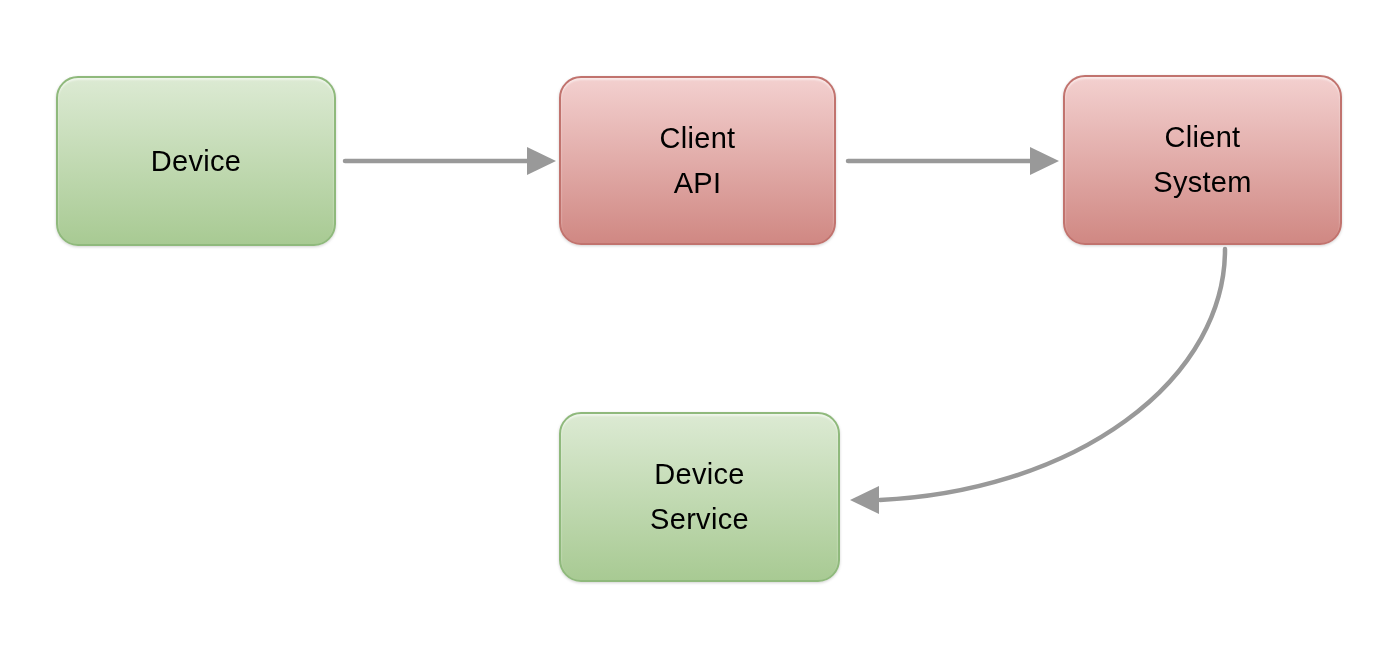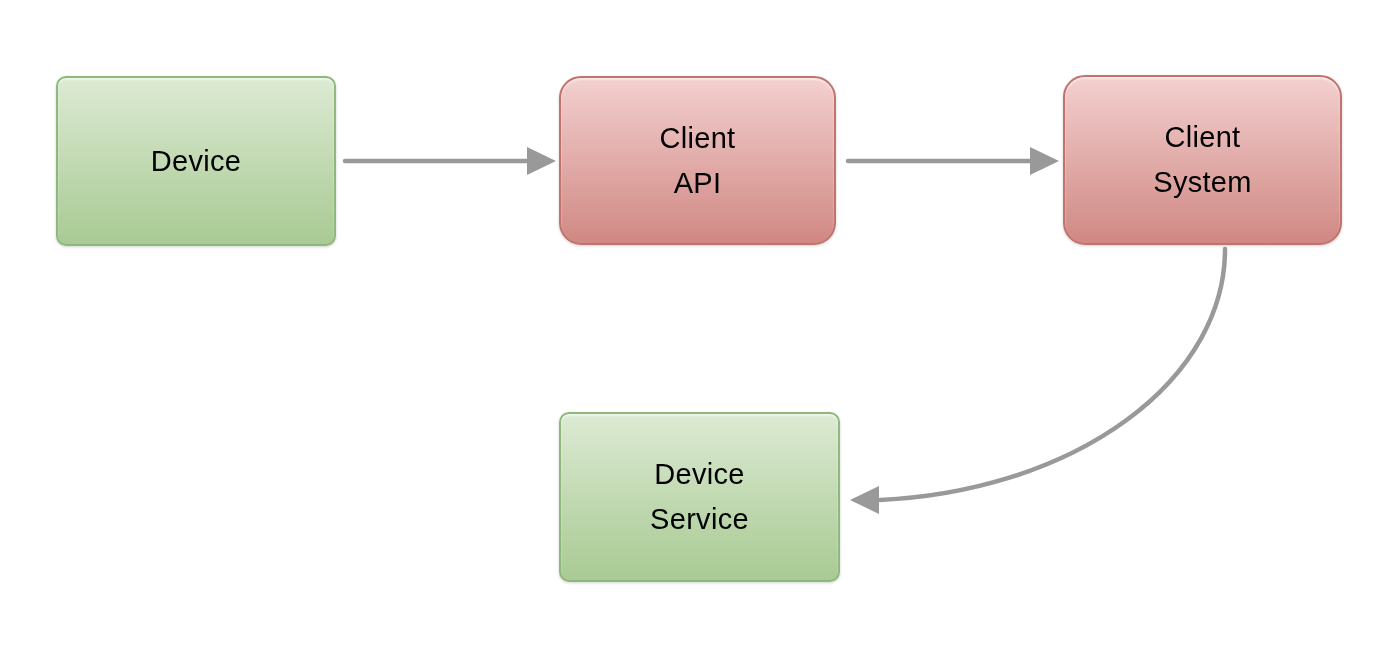--- a/index.html
+++ b/index.html
@@ -35,21 +35,20 @@
     font-size: 29px;
     line-height: 1.55;
     letter-spacing: 0.3px;
     color: var(--text, #000);
     white-space: pre-line;
     box-shadow: inset 0 2px 2px rgba(255,255,255,0.55), 0 1px 3px rgba(0,0,0,0.18);
   }
   .node.green {
     background: linear-gradient(to bottom, var(--green-top, #dcead3), var(--green-bottom, #a8ca93));
     border-color: var(--green-border, #8fb97c);
-    border-radius: 10px;
   }
   .node.red {
     background: linear-gradient(to bottom, var(--red-top, #f3d0cf), var(--red-bottom, #d08883));
     border-color: var(--red-border, #c1736e);
   }
   #node-device        { left: 56px;   top: 76px;  width: 280px; height: 170px; }
   #node-client-api    { left: 559px;  top: 76px;  width: 277px; height: 169px; }
   #node-client-system { left: 1063px; top: 75px;  width: 279px; height: 170px; }
   #node-device-service{ left: 559px;  top: 412px; width: 281px; height: 170px; }
 

